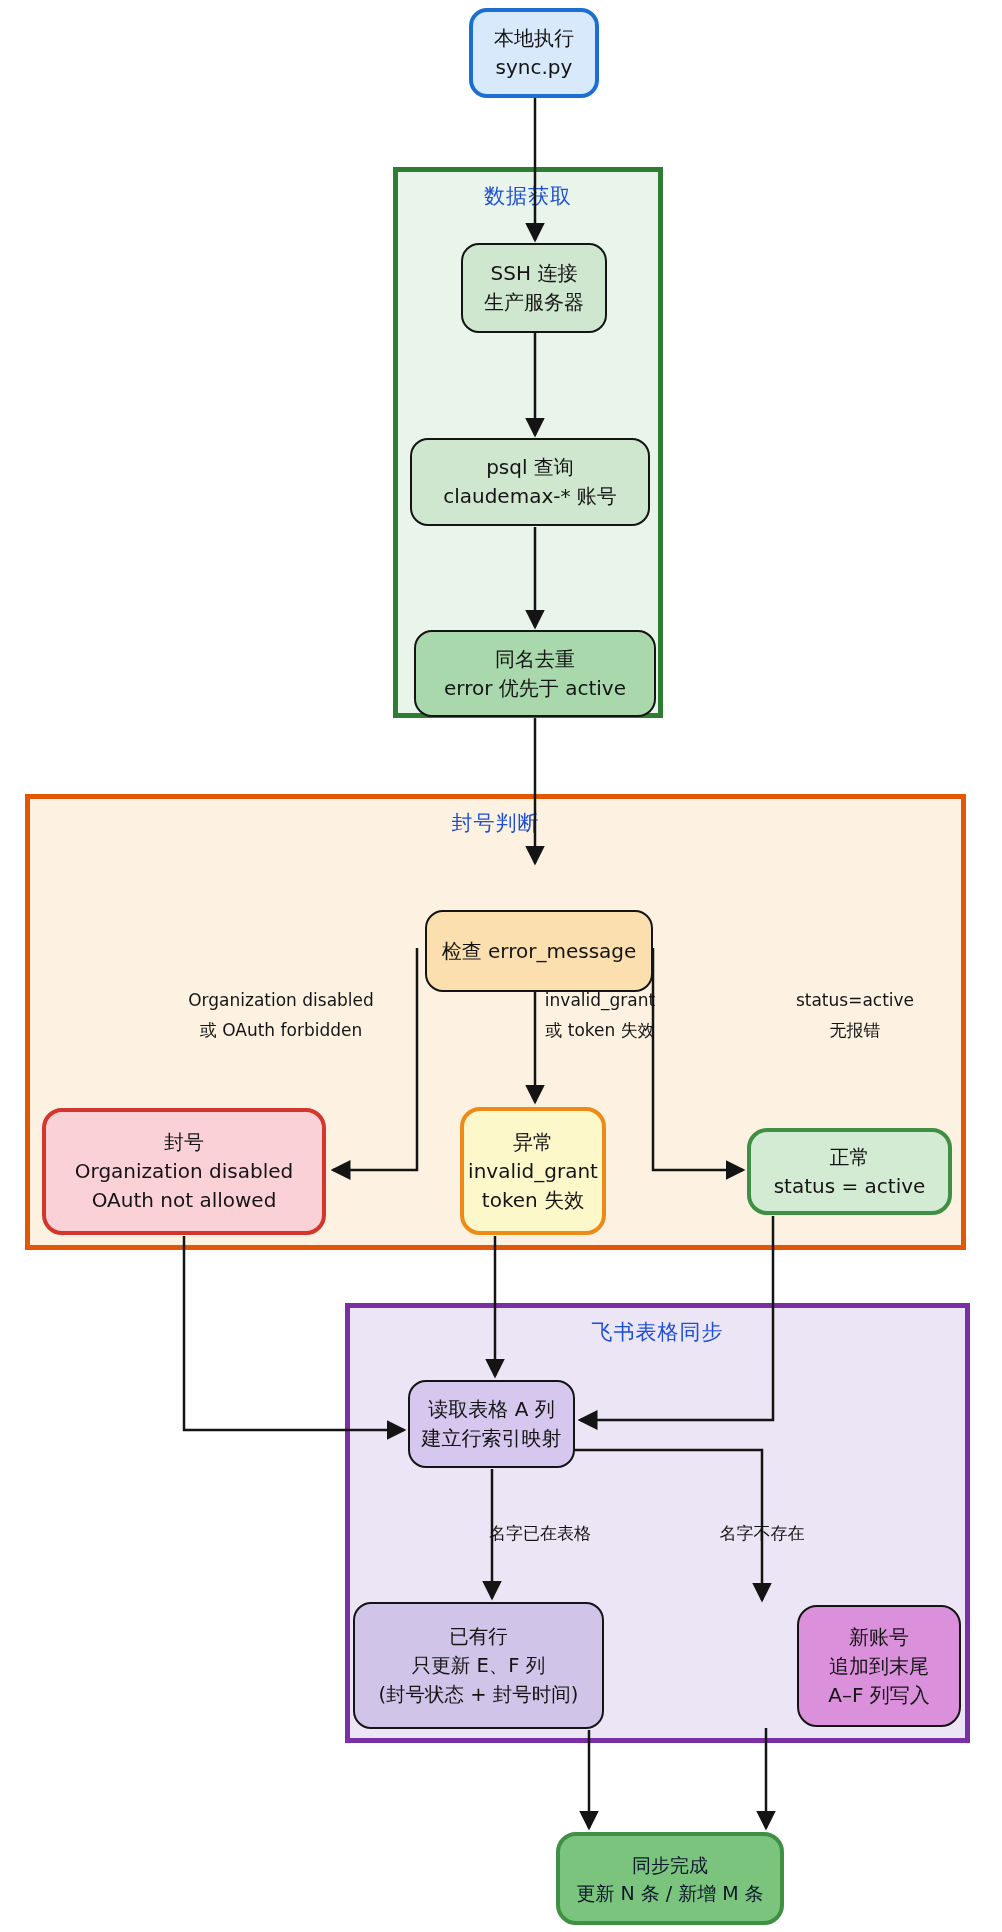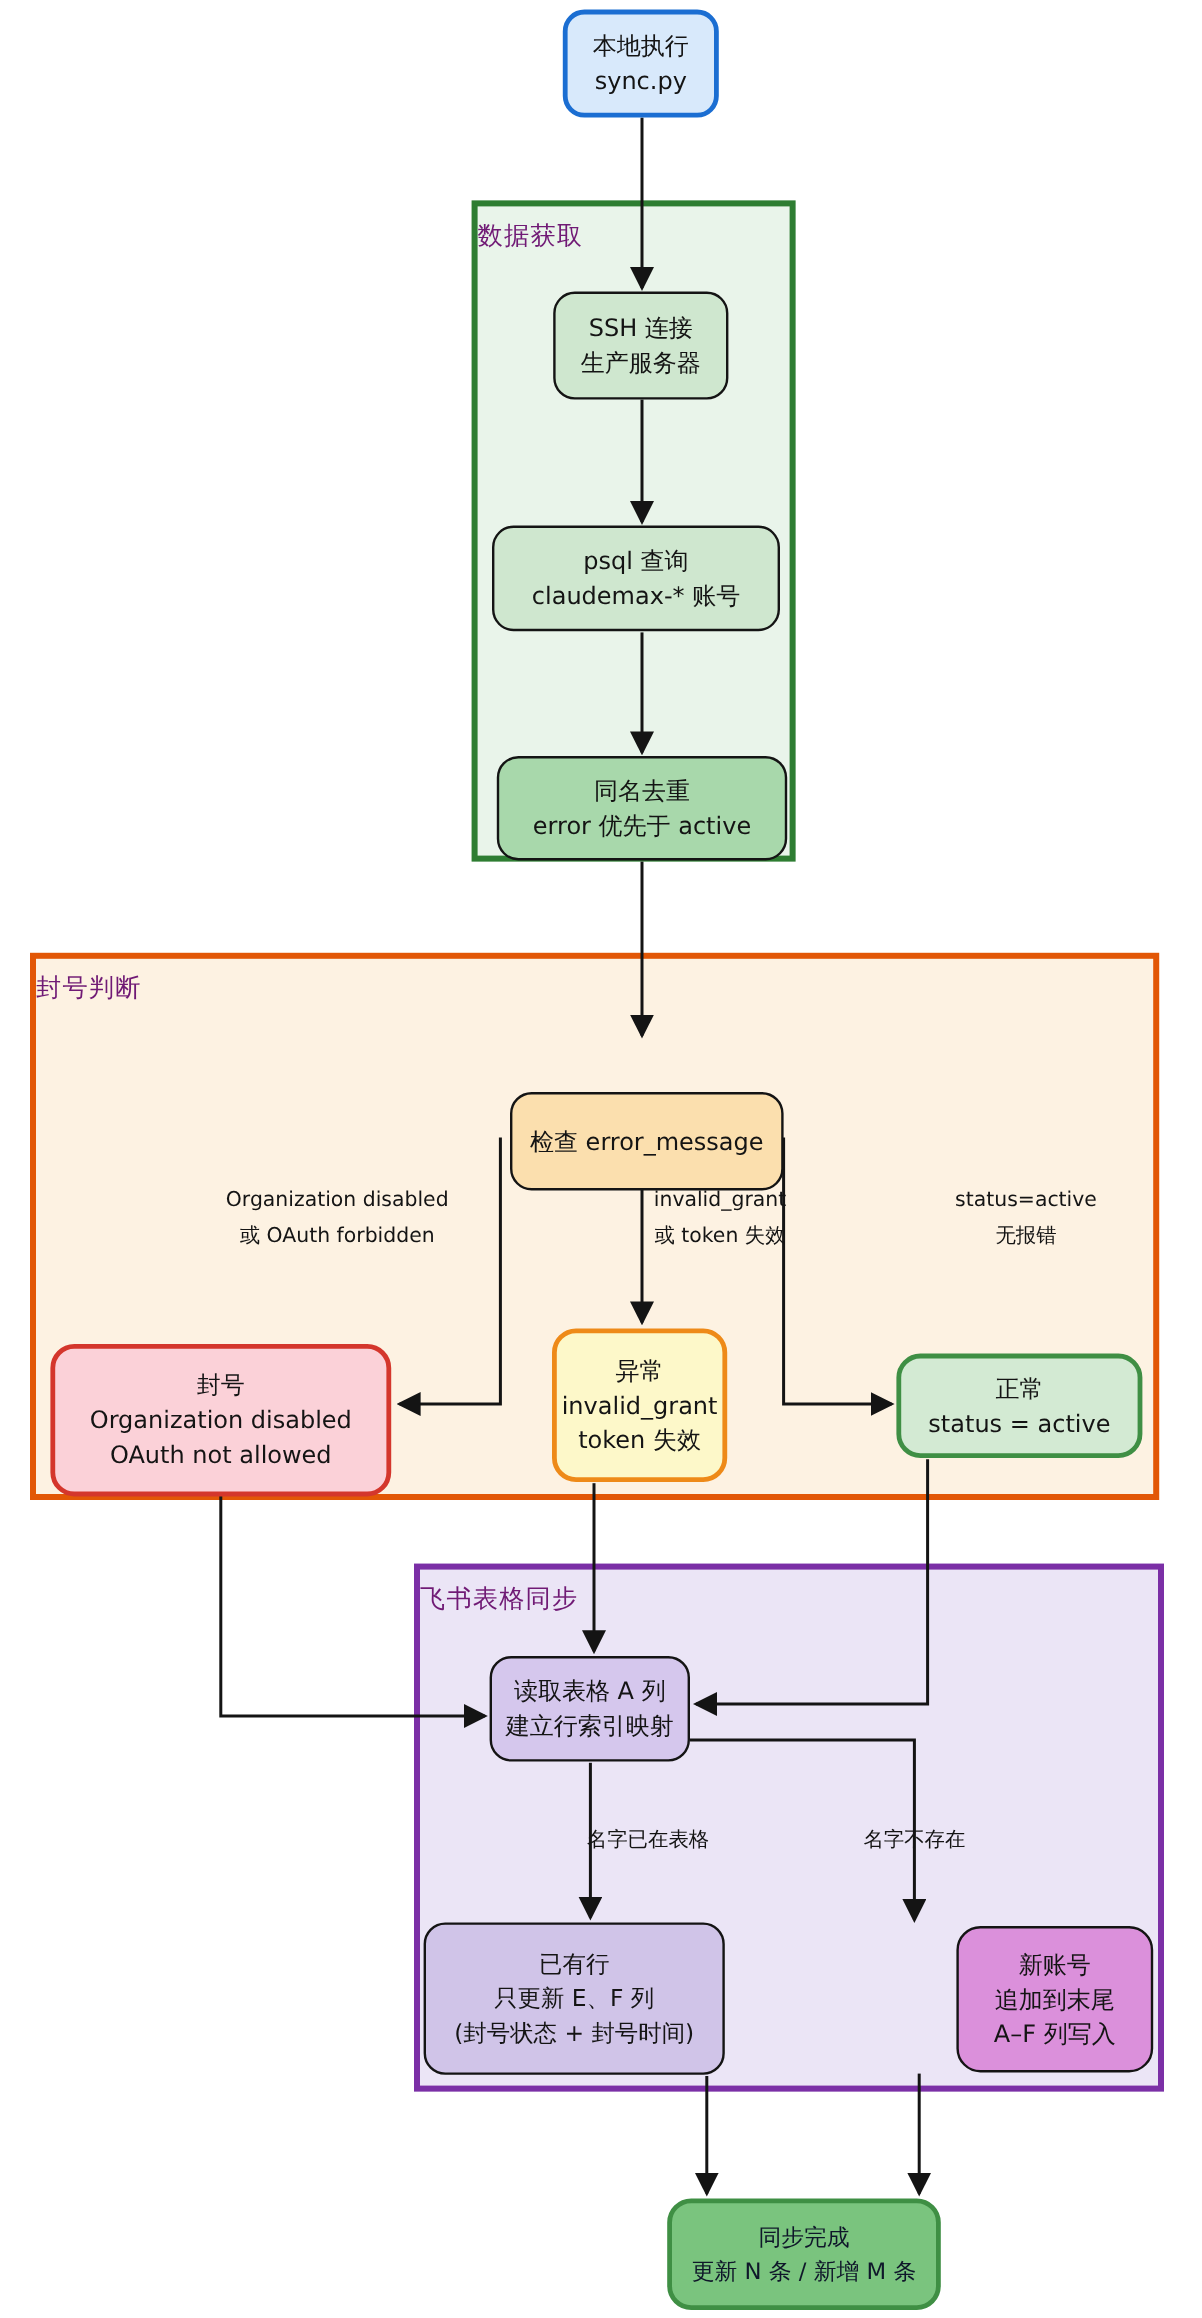--- a/index.html
+++ b/index.html
@@ -1,34 +1,34 @@
 <!DOCTYPE html>
 <html><head>
 <meta charset="utf-8">
 <style>
   html,body{margin:0;padding:0;background:#ffffff;}
   .canvas{position:relative;width:1002px;height:1932px;background:#ffffff;
           font-family:"DejaVu Sans","Liberation Sans",sans-serif;color:#141414;overflow:hidden;}
   .subgraph{position:absolute;box-sizing:border-box;}
-  .sg-title{position:absolute;top:10px;left:0;width:100%;
-            font-size:21px;letter-spacing:1px;color:#701a75;}
+  .sg-title{position:absolute;top:10px;left:0;width:100%;text-align:center;
+            font-size:21px;letter-spacing:1px;color:#1d4ed8;}
   .sg-fetch{left:393px;top:167px;width:270px;height:551px;background:#e9f4ea;border:5px solid #2e7d32;}
   .sg-judge{left:25px;top:794px;width:941px;height:456px;background:#fdf2e2;border:5px solid #e25706;}
   .sg-feishu{left:345px;top:1303px;width:625px;height:440px;background:#ebe5f6;border:5px solid #7b2fa6;}
   svg.edges{position:absolute;left:0;top:0;width:1002px;height:1932px;}
   .node{position:absolute;box-sizing:border-box;display:flex;flex-direction:column;
         justify-content:center;align-items:center;text-align:center;
         font-size:20px;line-height:29px;border:2.5px solid #141414;border-radius:18px;}
   .tl{white-space:nowrap;}
   .n-start{left:469px;top:8px;width:130px;height:90px;background:#d8e9fb;border:4.5px solid #1b6ed2;}
   .n-ssh{left:461px;top:243px;width:146px;height:90px;background:#cfe7cf;}
   .n-psql{left:410px;top:438px;width:240px;height:88px;background:#cfe7cf;}
   .n-dedup{left:414px;top:630px;width:242px;height:87px;background:#a8d8ab;}
   .n-check{left:425px;top:910px;width:228px;height:82px;background:#fbdfae;}
-  .n-ban{left:42px;top:1108px;width:284px;height:127px;background:#fbd1d8;border:4px solid #d4362c;border-radius:20px;margin-top:12px;}
+  .n-ban{left:42px;top:1108px;width:284px;height:127px;background:#fbd1d8;border:4px solid #d4362c;border-radius:20px;}
   .n-abnormal{left:460px;top:1107px;width:146px;height:128px;background:#fdf8c9;border:4px solid #ee8a18;border-radius:20px;}
   .n-normal{left:747px;top:1128px;width:205px;height:87px;background:#d3ead3;border:4px solid #3f8f44;border-radius:20px;}
   .n-read{left:408px;top:1380px;width:167px;height:88px;background:#d5c7ed;}
   .n-exist{left:353px;top:1602px;width:251px;height:127px;background:#d0c4e8;font-size:19.5px;}
   .n-new{left:797px;top:1605px;width:164px;height:122px;background:#db90db;border-radius:20px;}
   .n-done{left:556px;top:1832px;width:228px;height:93px;background:#7ac47e;border:4px solid #3f8f44;
           border-radius:20px;color:#0f172a;font-size:19px;line-height:28px;}
   .elabel{position:absolute;transform:translateX(-50%);text-align:center;
           font-size:17px;line-height:30px;color:#141414;white-space:nowrap;}
   .el-ban{left:281px;top:985px;}

